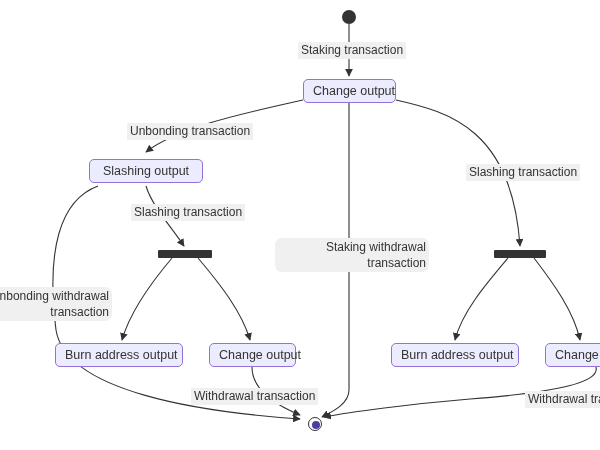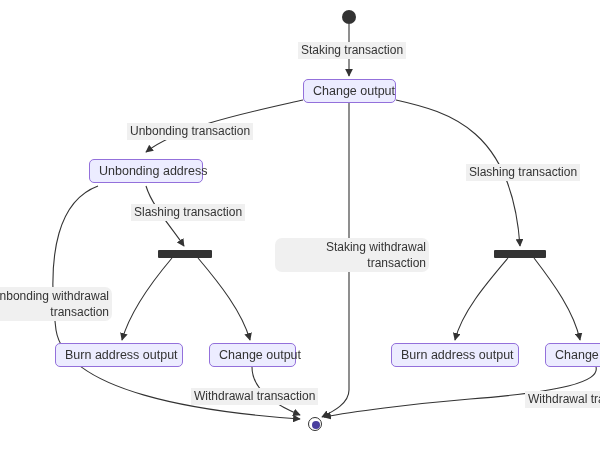--- a/index.html
+++ b/index.html
@@ -118,21 +118,21 @@
 
     <path d="M 534 258 C 554 284, 574 312, 580 340" fill="none" stroke="#333333" stroke-width="1.1" marker-end="url(#arrow)"></path>
 
     <path d="M 596 367 C 600 382, 560 392, 470 399 C 410 404, 350 412, 324 417" fill="none" stroke="#333333" stroke-width="1.1" marker-end="url(#arrow)"></path>
   </svg>
 
   <div class="start-node" style="left:342px; top:10px;"></div>
 
   <div class="node-box" style="left:303px; top:79px; width:93px;">Change output</div>
 
-  <div class="node-box" style="left:89px; top:159px; width:114px;">Unbonding address</div>
+  <div class="node-box" style="left:89px; top:159px; width:114px;">Slashing output</div>
 
   <div class="node-box" style="left:55px; top:343px; width:128px;">Burn address output</div>
 
   <div class="node-box" style="left:209px; top:343px; width:87px;">Change output</div>
 
   <div class="node-box" style="left:391px; top:343px; width:128px;">Burn address output</div>
 
   <div class="node-box" style="left:545px; top:343px; width:87px;">Change output</div>
 
   <div class="bar" style="left:158px; top:250px; width:54px;"></div>

